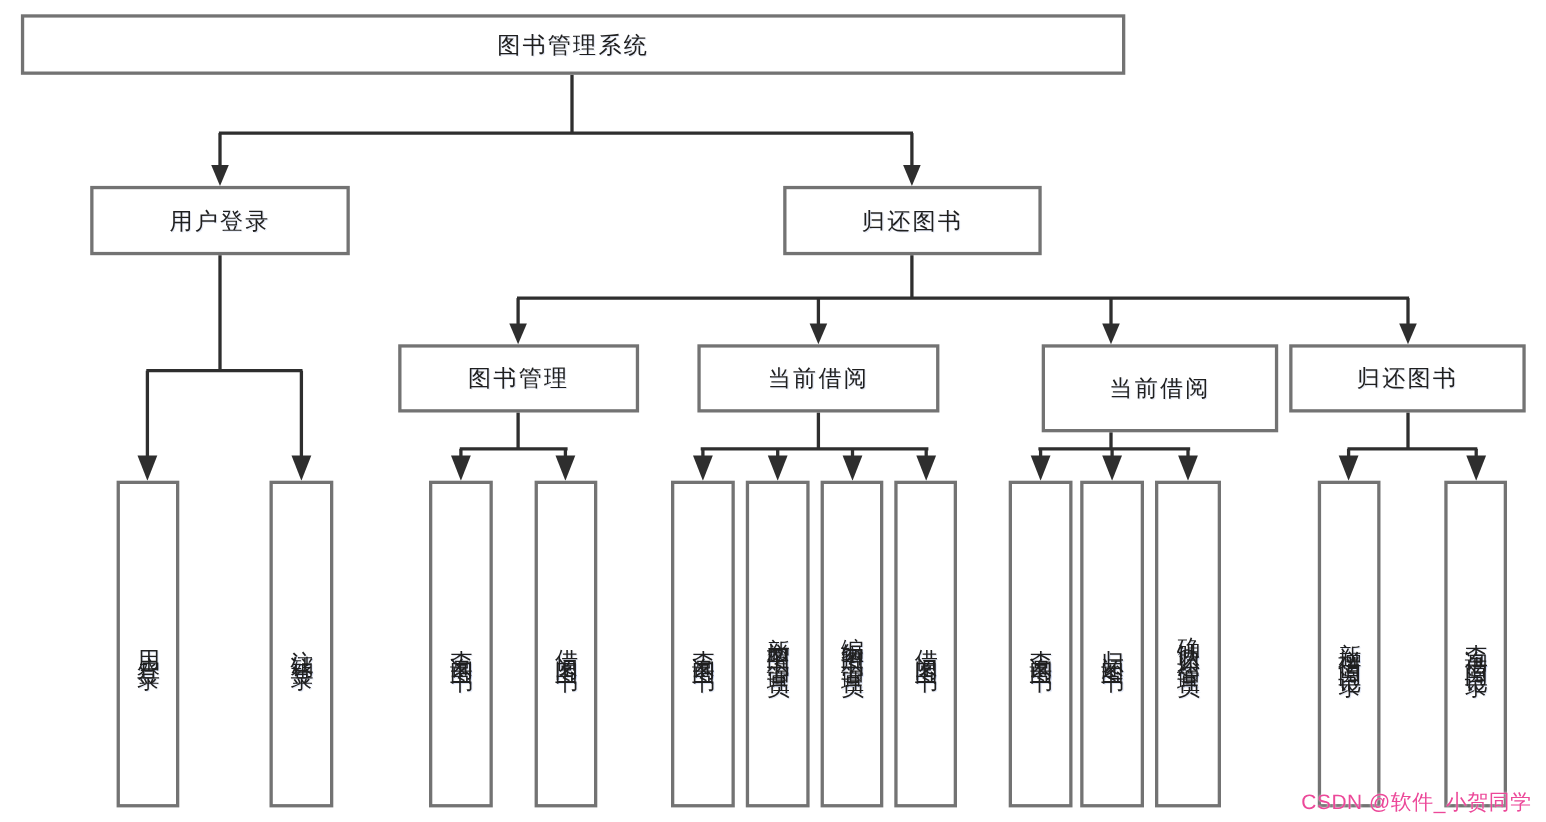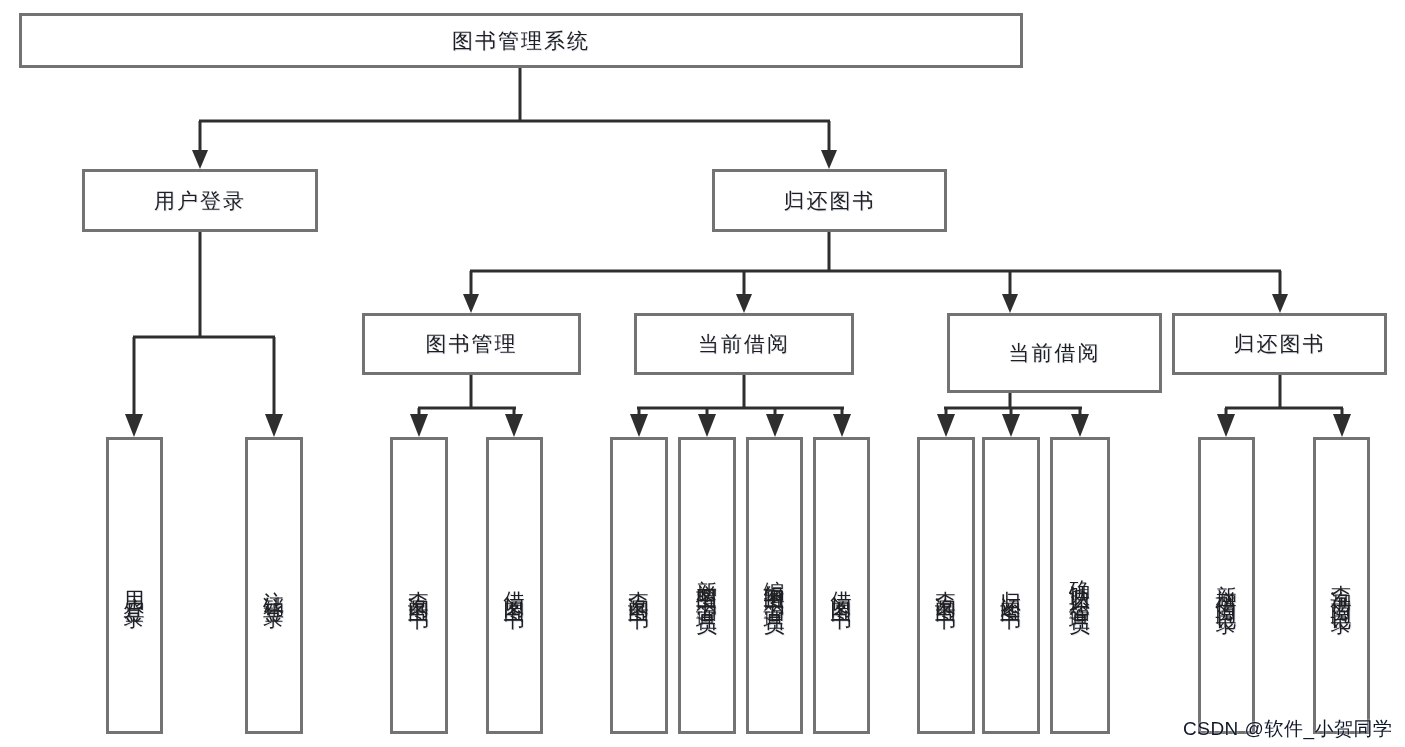--- a/index.html
+++ b/index.html
@@ -32,21 +32,21 @@
     line-height:1;
     letter-spacing:6px;
     color:#1f1f1f;
     text-shadow:1px 1px 0 rgba(110,140,210,0.18);
   }
   .vlbl.tight{letter-spacing:5px;}
   #watermark{
     position:absolute;
     left:1183px;top:716px;
     font-size:19px;
-    color:#0f172a;
+    color:#ec4899;
     letter-spacing:0.5px;
     white-space:nowrap;
     z-index:5;
     text-shadow:0 0 2px rgba(255,255,255,0.9);
   }
 </style>
 </head>
 <body>
 
 <div id="canvas">

